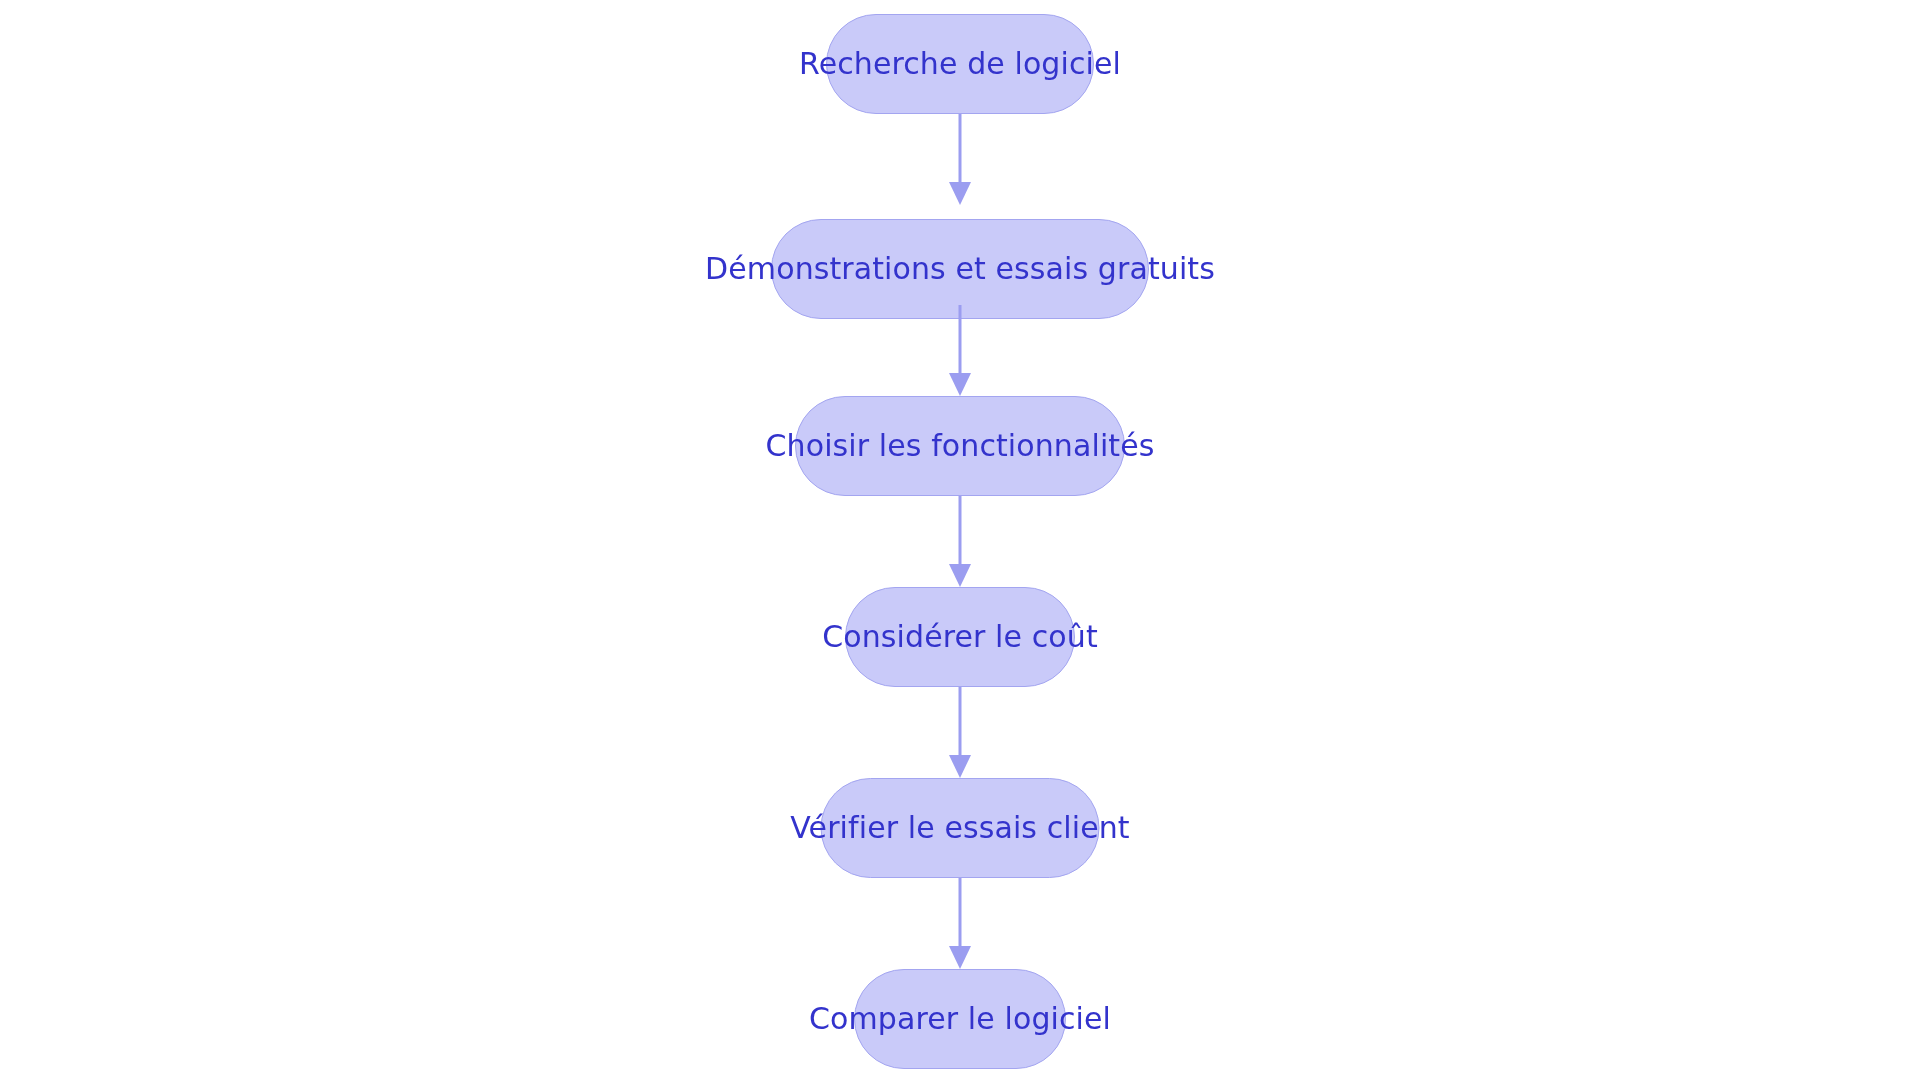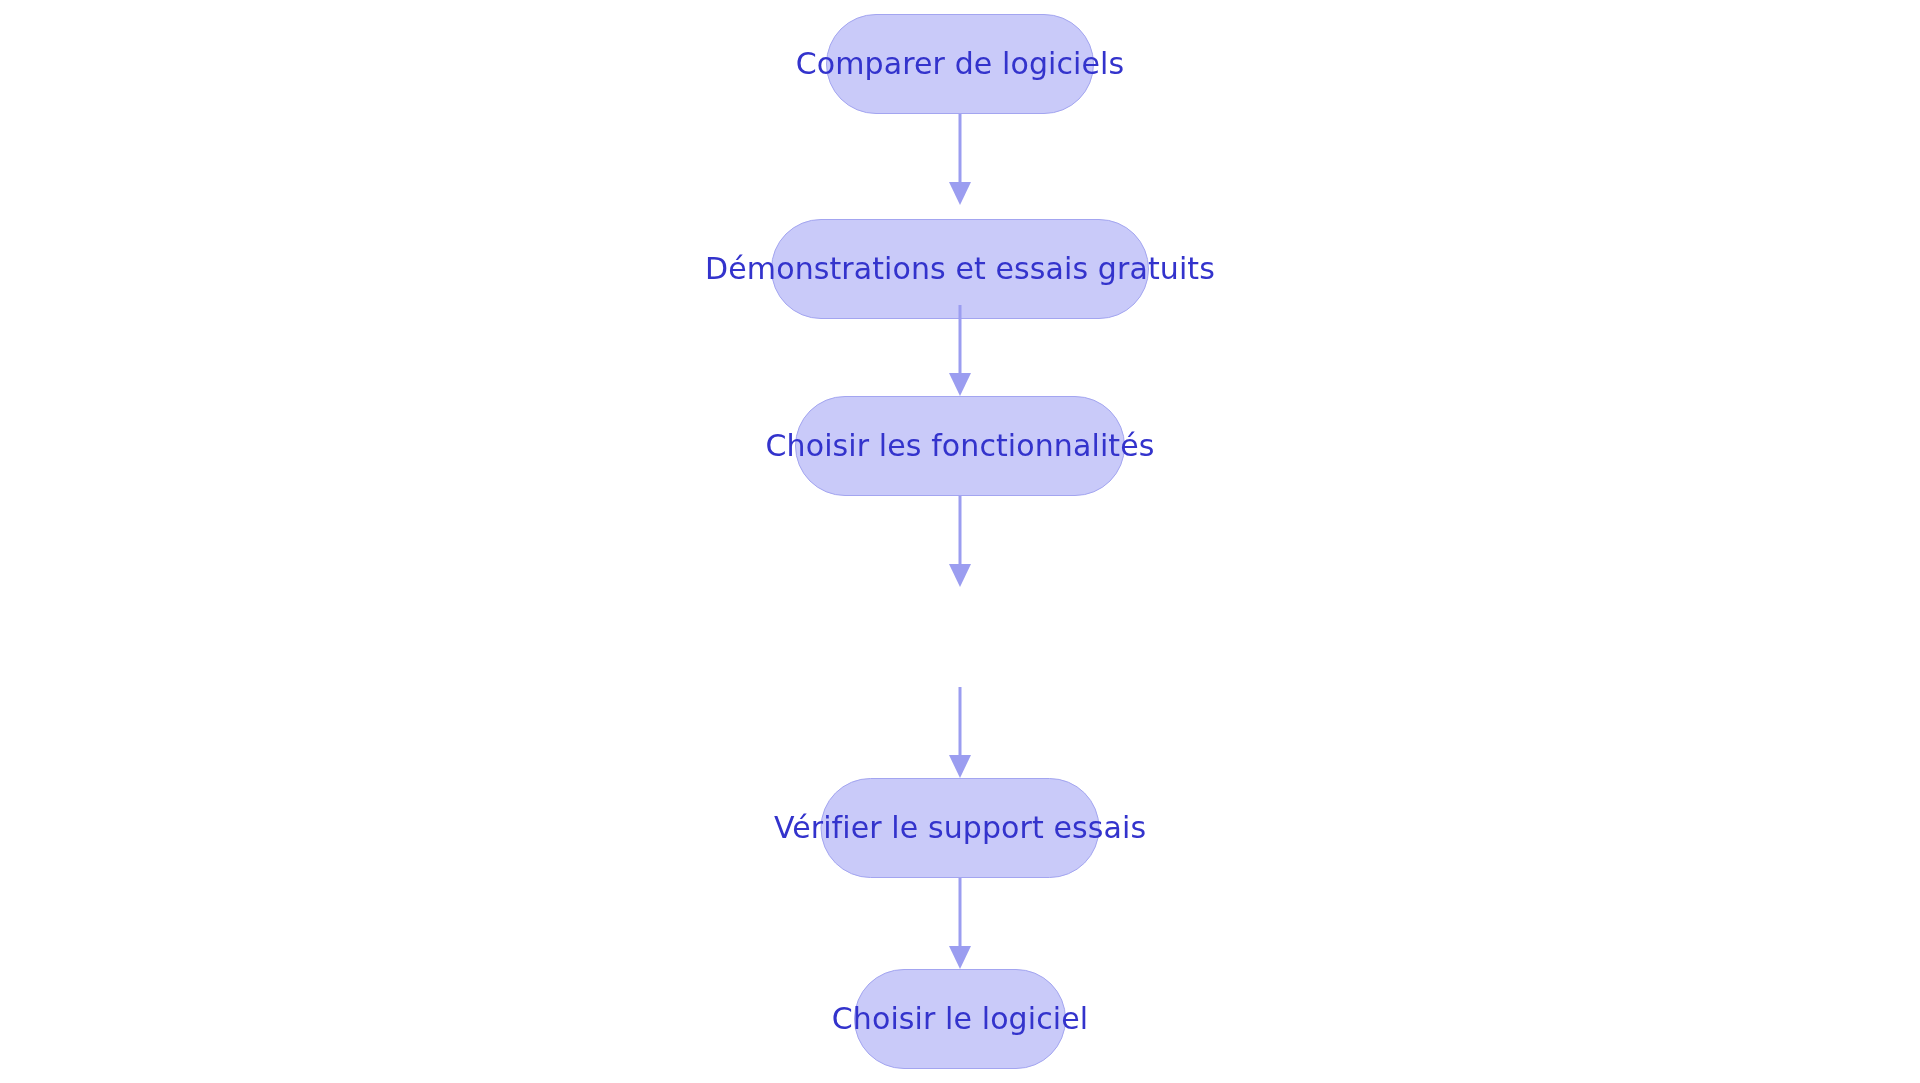--- a/index.html
+++ b/index.html
@@ -51,21 +51,21 @@
     display: block;
     overflow: visible;
   }
 </style>
 </head>
 <body>
 
 <div id="flowchart-canvas">
 
   <div class="flow-node" style="top:14px; width:268px;">
-    <span class="flow-node-label">Comparer de logiciels</span>
+    <span class="flow-node-label">Recherche de logiciel</span>
   </div>
 
   <div class="flow-connector" style="top:114px; height:91px;">
     <svg width="40" height="91" viewBox="0 0 40 91" xmlns="http://www.w3.org/2000/svg">
       <line x1="20" y1="0" x2="20" y2="76" stroke="#9b9df0" stroke-width="3"></line>
       <polygon points="20,91 9,68 31,68" fill="#9b9df0"></polygon>
     </svg>
   </div>
 
   <div class="flow-node" style="top:219px; width:378px;">
@@ -83,36 +83,39 @@
     <span class="flow-node-label">Choisir les fonctionnalités</span>
   </div>
 
   <div class="flow-connector" style="top:496px; height:91px;">
     <svg width="40" height="91" viewBox="0 0 40 91" xmlns="http://www.w3.org/2000/svg">
       <line x1="20" y1="0" x2="20" y2="76" stroke="#9b9df0" stroke-width="3"></line>
       <polygon points="20,91 9,68 31,68" fill="#9b9df0"></polygon>
     </svg>
   </div>
 
+  <div class="flow-node" style="top:587px; width:230px;">
+    <span class="flow-node-label">Considérer le coût</span>
+  </div>
 
   <div class="flow-connector" style="top:687px; height:91px;">
     <svg width="40" height="91" viewBox="0 0 40 91" xmlns="http://www.w3.org/2000/svg">
       <line x1="20" y1="0" x2="20" y2="76" stroke="#9b9df0" stroke-width="3"></line>
       <polygon points="20,91 9,68 31,68" fill="#9b9df0"></polygon>
     </svg>
   </div>
 
   <div class="flow-node" style="top:778px; width:279px;">
-    <span class="flow-node-label">Vérifier le support essais</span>
+    <span class="flow-node-label">Vérifier le essais client</span>
   </div>
 
   <div class="flow-connector" style="top:878px; height:91px;">
     <svg width="40" height="91" viewBox="0 0 40 91" xmlns="http://www.w3.org/2000/svg">
       <line x1="20" y1="0" x2="20" y2="76" stroke="#9b9df0" stroke-width="3"></line>
       <polygon points="20,91 9,68 31,68" fill="#9b9df0"></polygon>
     </svg>
   </div>
 
   <div class="flow-node" style="top:969px; width:212px;">
-    <span class="flow-node-label">Choisir le logiciel</span>
+    <span class="flow-node-label">Comparer le logiciel</span>
   </div>
 
 </div>
 
 </body></html>

